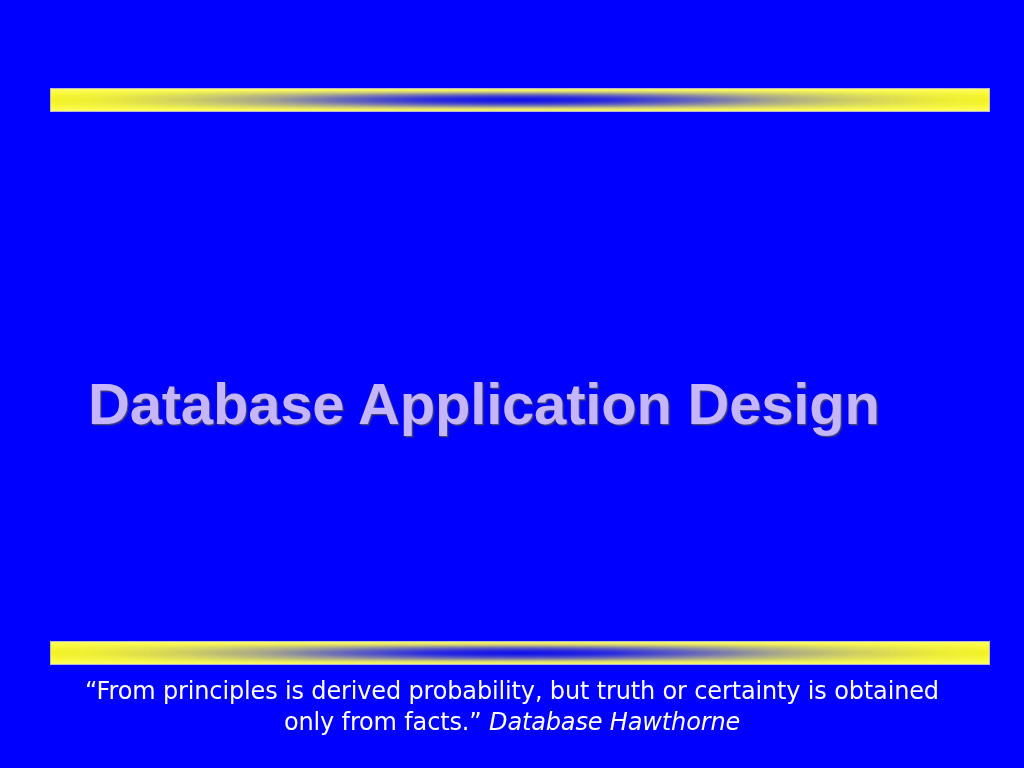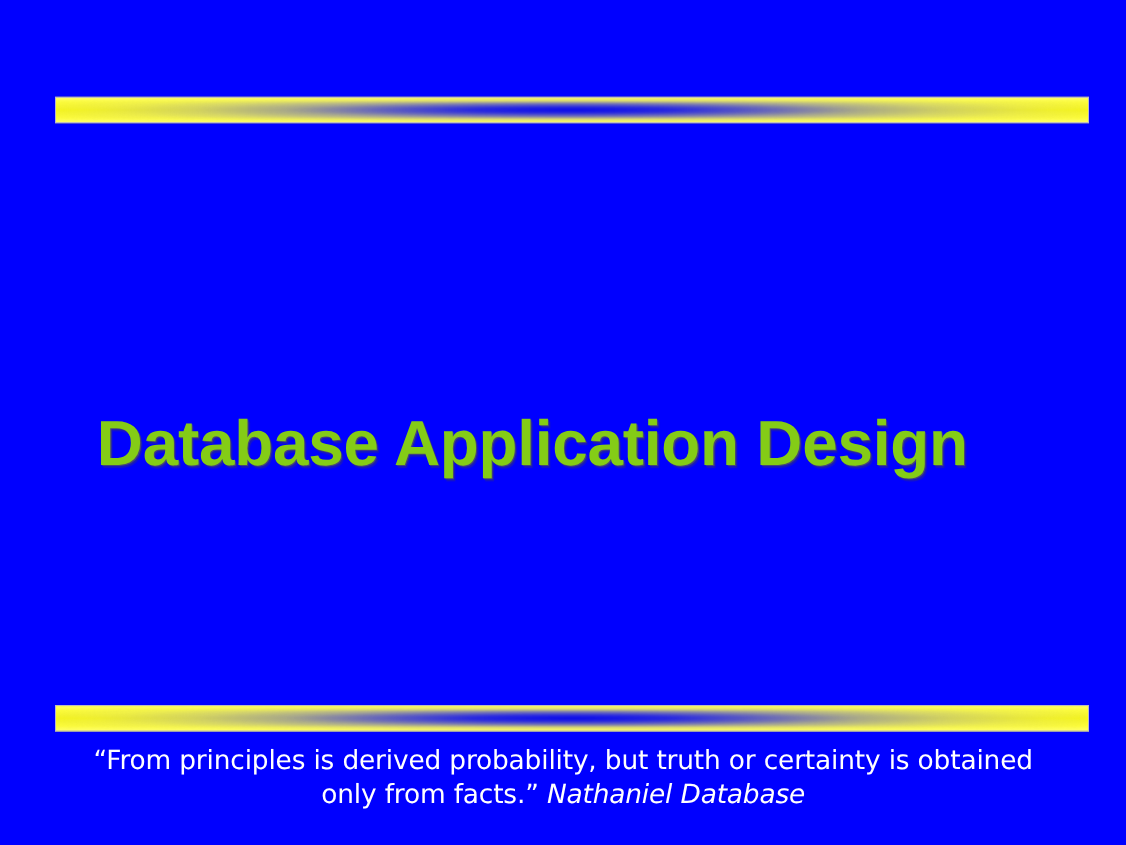--- a/index.html
+++ b/index.html
@@ -122,25 +122,25 @@
 <body>
 
 <div id="slide" style="background: rgb(0, 0, 255);">
 
   <div class="rule top">
     <div class="base"></div>
     <div class="halo"></div>
     <div class="lens"></div>
   </div>
 
-  <h1 id="title" style="color: #84cc16;">Database Application Design</h1>
+  <h1 id="title" style="color: #c4b5fd;">Database Application Design</h1>
 
   <div class="rule bottom">
     <div class="base"></div>
     <div class="halo"></div>
     <div class="lens"></div>
   </div>
 
   <p id="quote" style="color: rgb(255, 255, 255);">
-    <span class="quote-text">“From principles is derived probability, but truth or certainty is obtained only from facts.”</span><span> </span><span class="author">Nathaniel Database</span>
+    <span class="quote-text">“From principles is derived probability, but truth or certainty is obtained only from facts.”</span><span> </span><span class="author">Database Hawthorne</span>
   </p>
 
 </div>
 
 </body></html>

